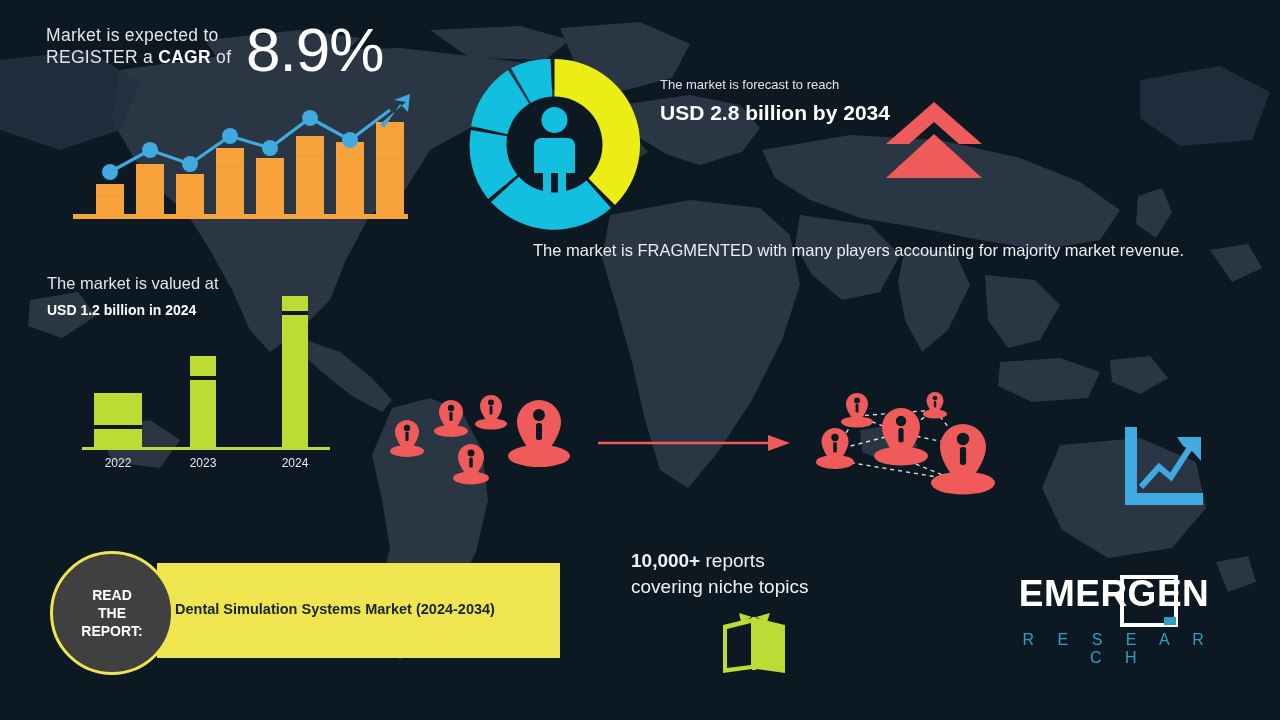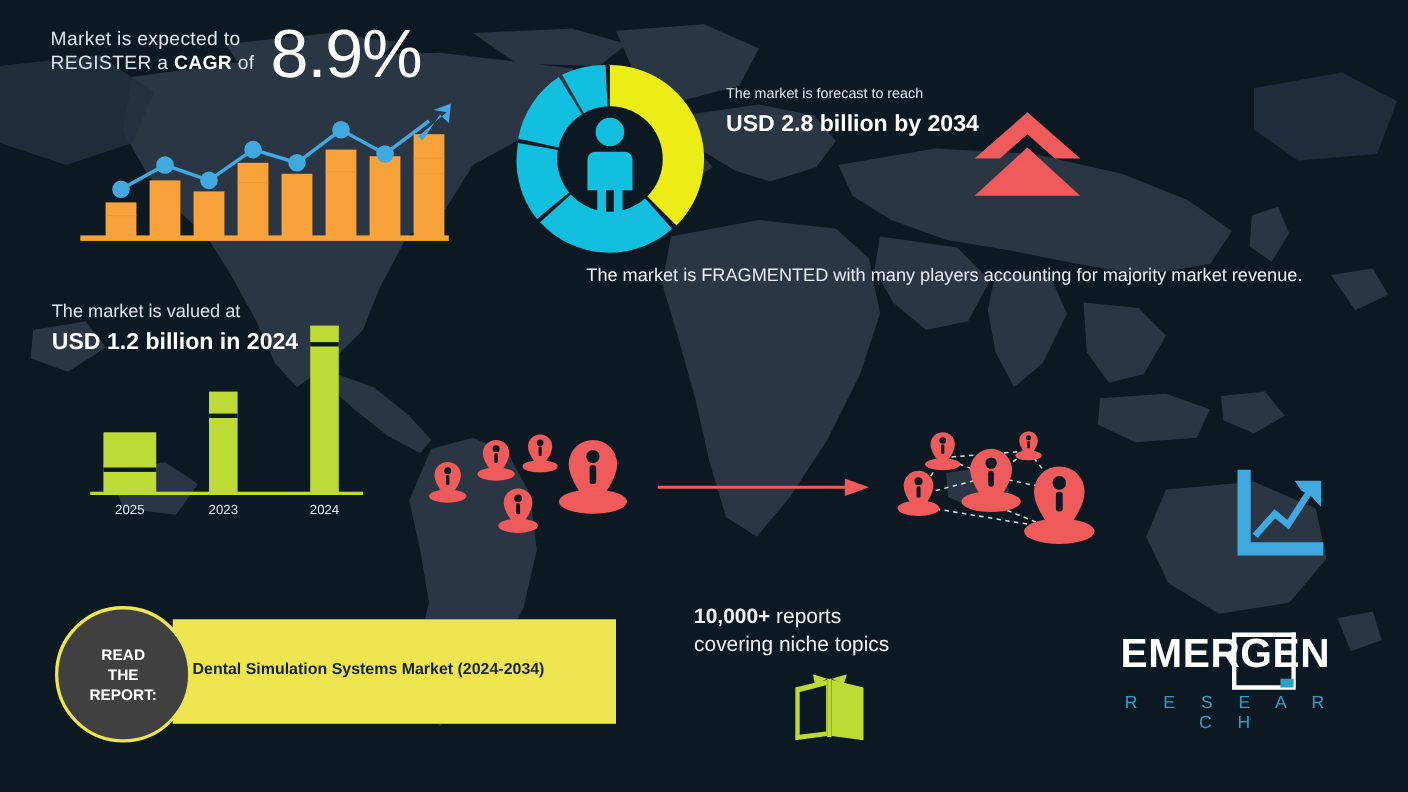--- a/index.html
+++ b/index.html
@@ -33,21 +33,21 @@
 
   
   #fragmented-text{
     left:533px;top:238px;width:690px;
     color:#e9eef2;font-size:16.5px;line-height:25px;
   }
 
   
   #valued-block{left:47px;top:272px;width:260px;}
   .val-lead{color:#dfe5ea;font-size:16.5px;line-height:22px;}
-  .val-value{color:#ffffff;font-size:21px;line-height:27px;font-weight:bold;margin-top:3px;}
+  .val-value{color:#ffffff;font-size:14px;line-height:27px;font-weight:bold;margin-top:3px;}
 
   
   #green-chart{left:82px;top:295px;width:250px;height:175px;}
   .gbar{position:absolute;bottom:22px;background:#bddb35;}
   .gbar .seg-line{position:absolute;left:0;width:100%;height:4px;background:#0c1922;}
   .gbaseline{position:absolute;left:0;bottom:20px;height:3px;background:#bddb35;width:248px;}
   .gtick{position:absolute;bottom:0;color:#e4e9ee;font-size:12px;text-align:center;width:60px;}
 
   
   #report-banner{
@@ -217,21 +217,21 @@
     <div class="gbar" style="left:12px;width:48px;height:55px;">
       <div class="seg-line" style="top:32px;"></div>
     </div>
     <div class="gbar" style="left:108px;width:26px;height:92px;">
       <div class="seg-line" style="top:20px;"></div>
     </div>
     <div class="gbar" style="left:200px;width:26px;height:152px;">
       <div class="seg-line" style="top:15px;"></div>
     </div>
 
-    <div class="gtick" style="left:6px;">2025</div>
+    <div class="gtick" style="left:6px;">2022</div>
     <div class="gtick" style="left:91px;">2023</div>
     <div class="gtick" style="left:183px;">2024</div>
   </div>
 
   <svg class="abs" style="left:383px;top:390px;" width="200" height="105" viewBox="0 0 200 105">
     <g fill="#ef5a5a">
 
       <ellipse cx="24" cy="61" rx="17" ry="6"></ellipse>
       <path d="M24 30 a12 12 0 0 1 12 12 c0 9 -12 22 -12 22 s-12 -13 -12 -22 a12 12 0 0 1 12 -12 Z"></path>
       <circle cx="24" cy="38" r="3.2" fill="#0c1922"></circle>

